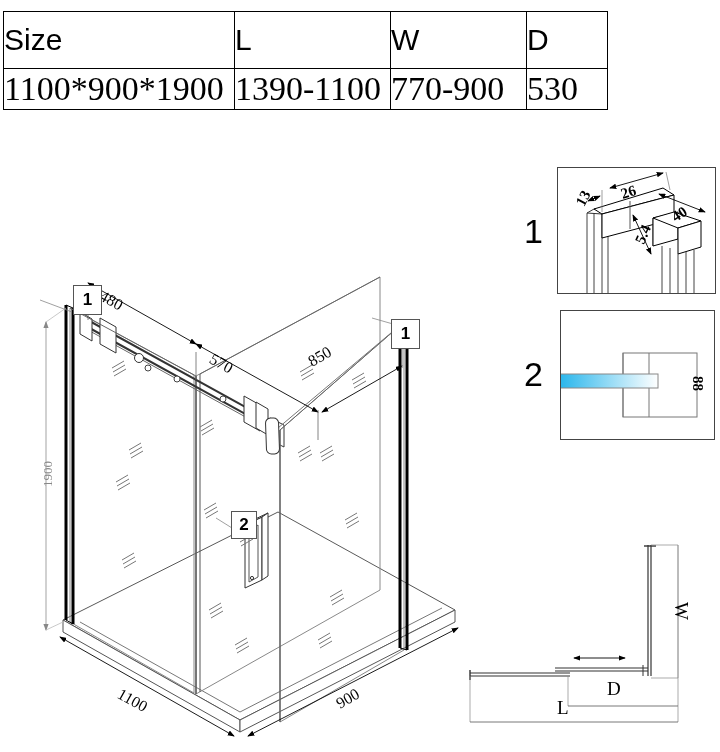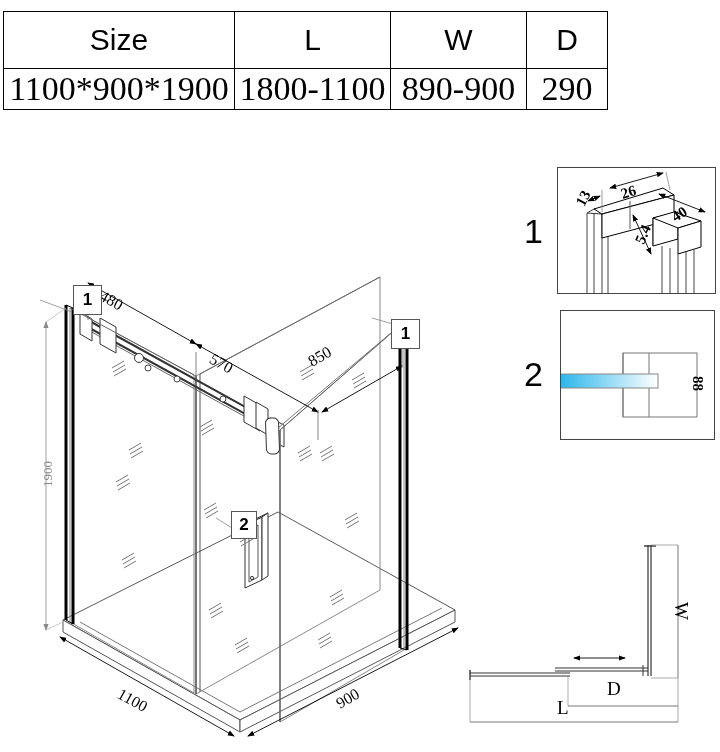--- a/index.html
+++ b/index.html
@@ -9,21 +9,21 @@
     font-family:"Liberation Sans", sans-serif;color:#000;
   }
   .root{position:absolute;left:0;top:0;width:720px;height:752px;}
 
   
   .spec-table{
     position:absolute;left:3px;top:11px;width:605px;
     border-collapse:collapse;table-layout:fixed;
   }
   .spec-table td{
-    border:1px solid #000;text-align:center;vertical-align:middle;
+    border:1px solid #000;text-align:left;vertical-align:middle;
     padding:0;
   }
   .spec-table tr.head td{height:56px;font-size:30px;font-family:"Liberation Sans",sans-serif;}
   .spec-table tr.body td{height:40px;font-size:34px;font-family:"Liberation Serif",serif;letter-spacing:0px;}
   .col-size{width:230px;}
   .col-l{width:155px;}
   .col-w{width:135px;}
   .col-d{width:80px;}
 
   
@@ -70,23 +70,23 @@
   <table class="spec-table">
     <tbody>
         <tr class="head">
       <td class="col-size">Size</td>
       <td class="col-l">L</td>
       <td class="col-w">W</td>
       <td class="col-d">D</td>
     </tr>
     <tr class="body">
       <td class="col-size">1100*900*1900</td>
-      <td class="col-l">1800-1100</td>
-      <td class="col-w">890-900</td>
-      <td class="col-d">290</td>
+      <td class="col-l">1390-1100</td>
+      <td class="col-w">770-900</td>
+      <td class="col-d">530</td>
     </tr>
   </tbody>
     </table>
 
   <svg class="dwg" viewBox="0 0 720 752" xmlns="http://www.w3.org/2000/svg">
     <defs>
       <linearGradient id="glassGrad" x1="0" y1="0" x2="1" y2="0">
         <stop offset="0%" stop-color="#00a8e8"></stop>
         <stop offset="100%" stop-color="#ffffff"></stop>
       </linearGradient>

